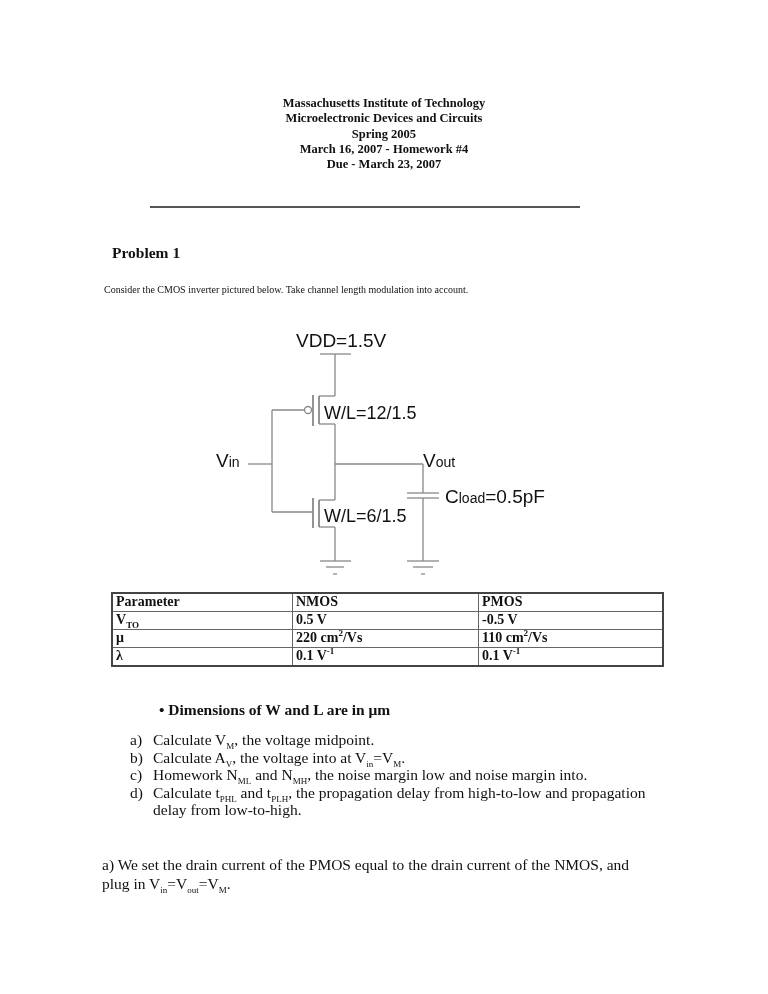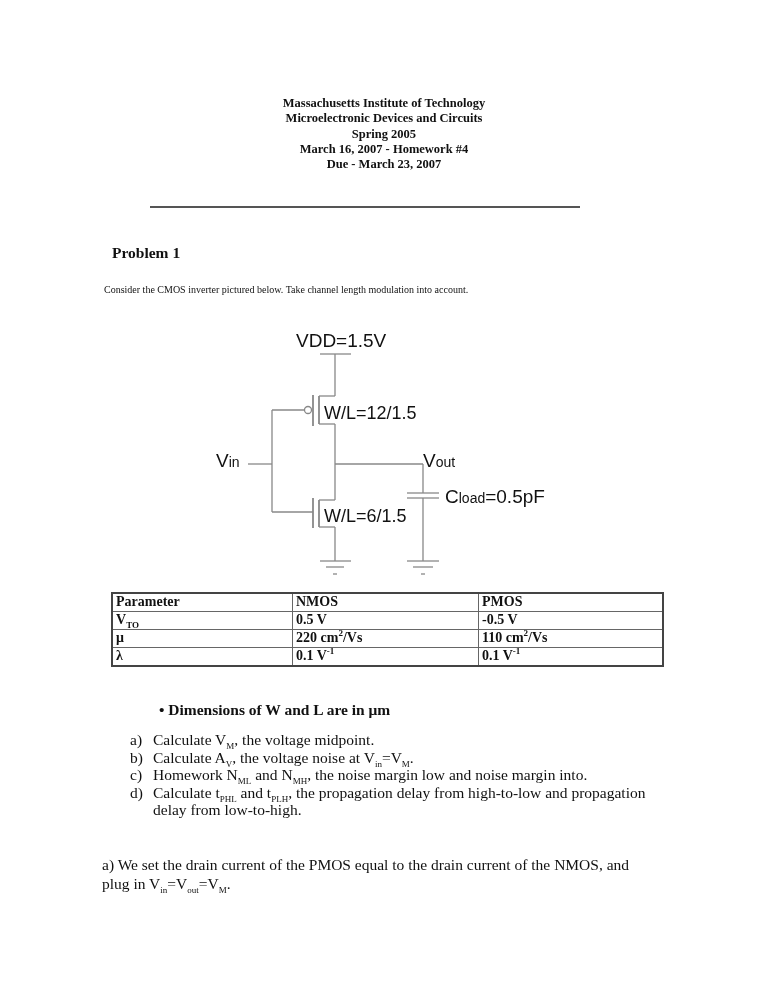--- a/index.html
+++ b/index.html
@@ -149,21 +149,21 @@
 
 <div class="note">• Dimensions of W and L are in μm</div>
 
 <ol class="questions">
   <li>
     <span class="mark">a)</span>
     <span>Calculate V</span><sub>M</sub><span>, the voltage midpoint.</span>
   </li>
   <li>
     <span class="mark">b)</span>
-    <span>Calculate A</span><sub>V</sub><span>, the voltage noise at V</span><sub>in</sub><span>=V</span><sub>M</sub><span>.</span>
+    <span>Calculate A</span><sub>V</sub><span>, the voltage into at V</span><sub>in</sub><span>=V</span><sub>M</sub><span>.</span>
   </li>
   <li>
     <span class="mark">c)</span>
     <span>Homework N</span><sub>ML</sub><span> and N</span><sub>MH</sub><span>, the noise margin low and noise margin into.</span>
   </li>
   <li>
     <span class="mark">d)</span>
     <span>Calculate t</span><sub>PHL</sub><span> and t</span><sub>PLH</sub><span>, the propagation delay from high-to-low and propagation delay from low-to-high.</span>
   </li>
 </ol>

